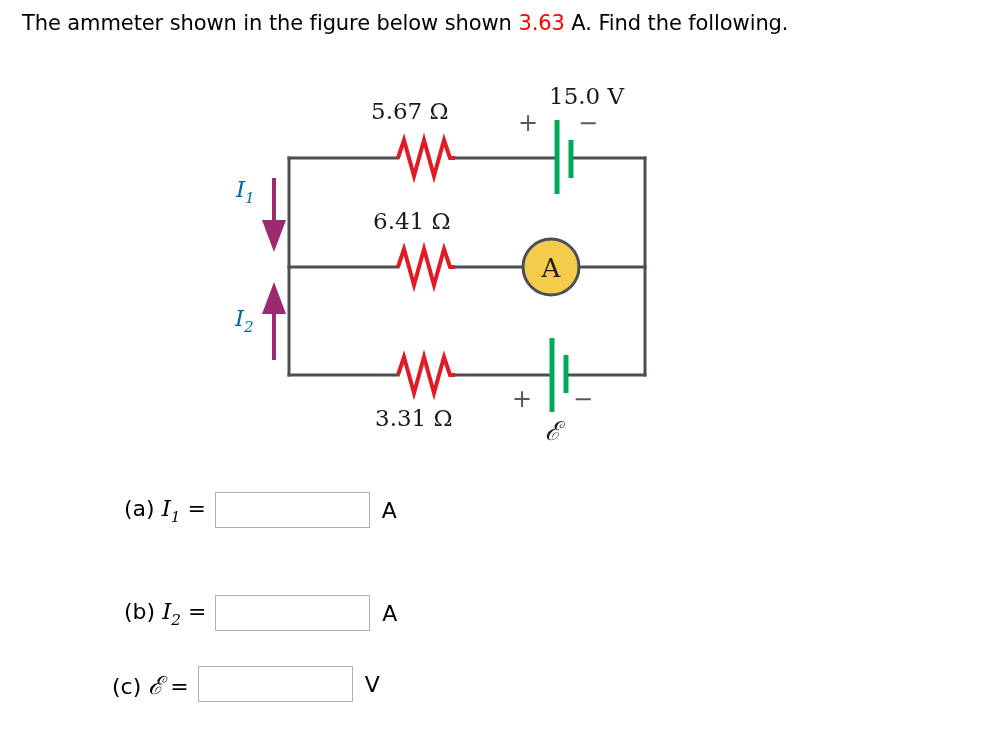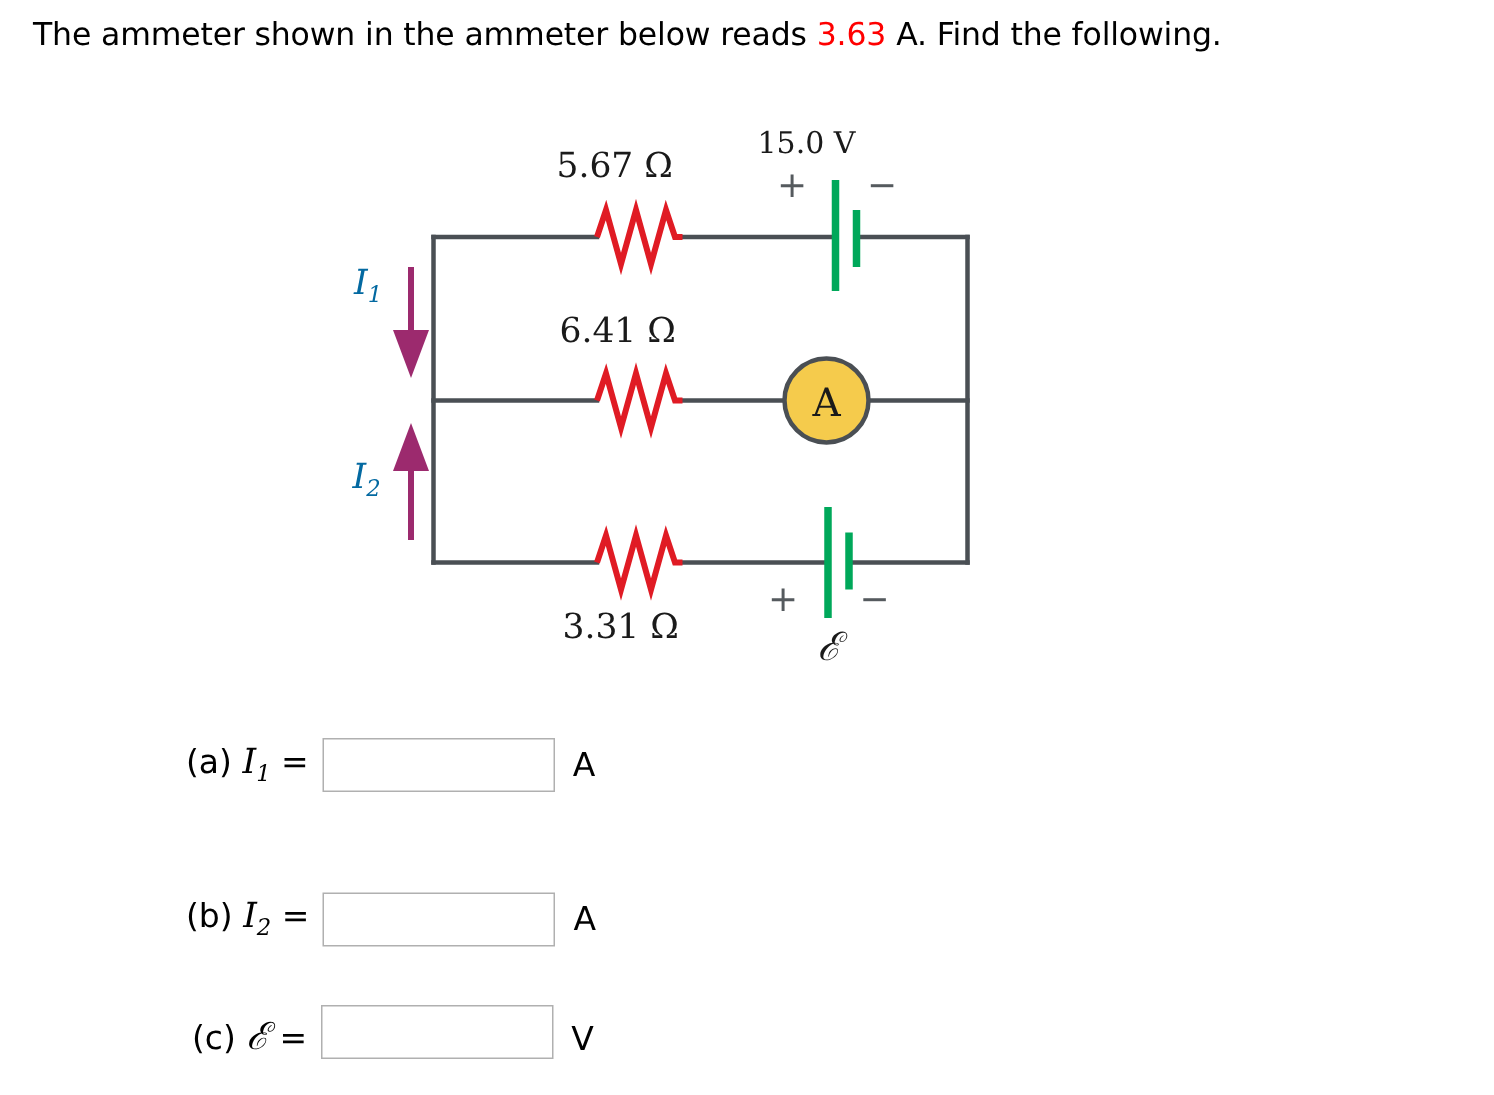--- a/index.html
+++ b/index.html
@@ -45,21 +45,22 @@
   .fig-label {
     position: absolute;
     font-family: "DejaVu Serif", serif;
     color: #1a1a1a;
     white-space: nowrap;
   }
   .res-label {
     font-size: 23px;
   }
   .volt-label {
-    font-size: 20px;
+    font-size: 23px;
+    margin-left: 44px;
   }
   .sign-label {
     font-size: 24px;
     color: #555a5e;
     font-family: "DejaVu Sans", sans-serif;
   }
   .cur-label {
     font-size: 23px;
     font-style: italic;
     font-family: "DejaVu Serif", serif;
@@ -123,21 +124,21 @@
     font-size: 22px;
     color: #000000;
     margin-left: 12px;
     font-family: "DejaVu Sans", sans-serif;
   }
 </style>
 </head>
 <body>
 
 <div id="question-header">
-  <span>The ammeter shown in the ammeter below reads </span><span class="reading">3.63</span><span> A. Find the following.</span>
+  <span>The ammeter shown in the figure below shown </span><span class="reading">3.63</span><span> A. Find the following.</span>
 </div>
 
 <div id="circuit-figure">
 
   <svg id="circuit-svg" width="700" height="400" viewBox="0 0 700 400">
 
     <g stroke="#4a4f54" stroke-width="3" fill="none" stroke-linecap="square">
 
       <line x1="289" y1="98" x2="289" y2="315"></line>
 
@@ -231,21 +232,21 @@
 
   <div class="answer-row" style="left:124px; top:121px;">
     <span class="answer-label"><span>(b)</span>
       <span class="var"><span>I</span><sub>2</sub></span>
       <span>=</span>
     </span>
     <input class="answer-input" type="text" style="margin-left: 9px;" value="" placeholder="">
     <span class="answer-unit">A</span>
   </div>
 
-  <div class="answer-row" style="left:128px; top:192px;align-items:flex-end;">
+  <div class="answer-row" style="left:112px; top:192px;">
     <span class="answer-label"><span>(c)</span>
       <span class="emf-inline">ℰ</span>
       <span>=</span>
     </span>
     <input class="answer-input" type="text" style="margin-left: 9px;" value="" placeholder="">
     <span class="answer-unit">V</span>
   </div>
 </div>
 
 </body></html>

